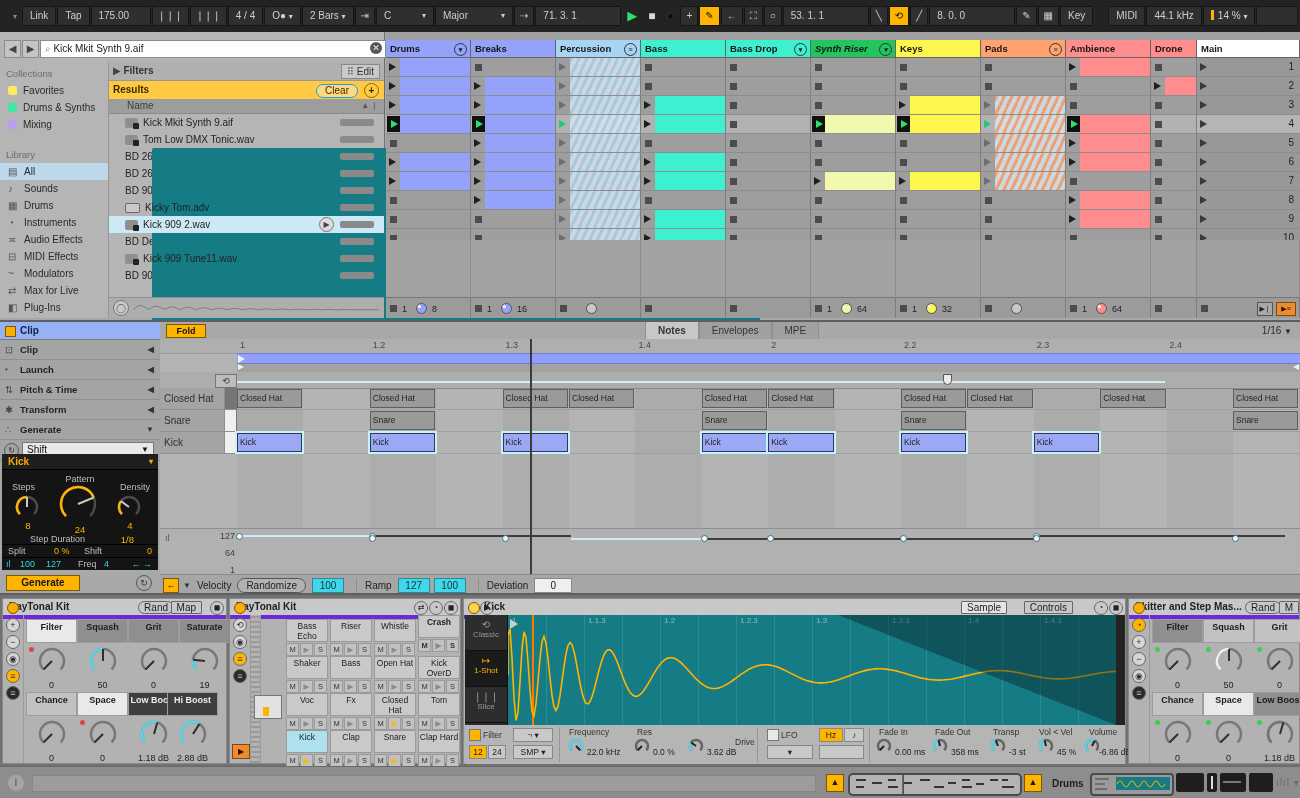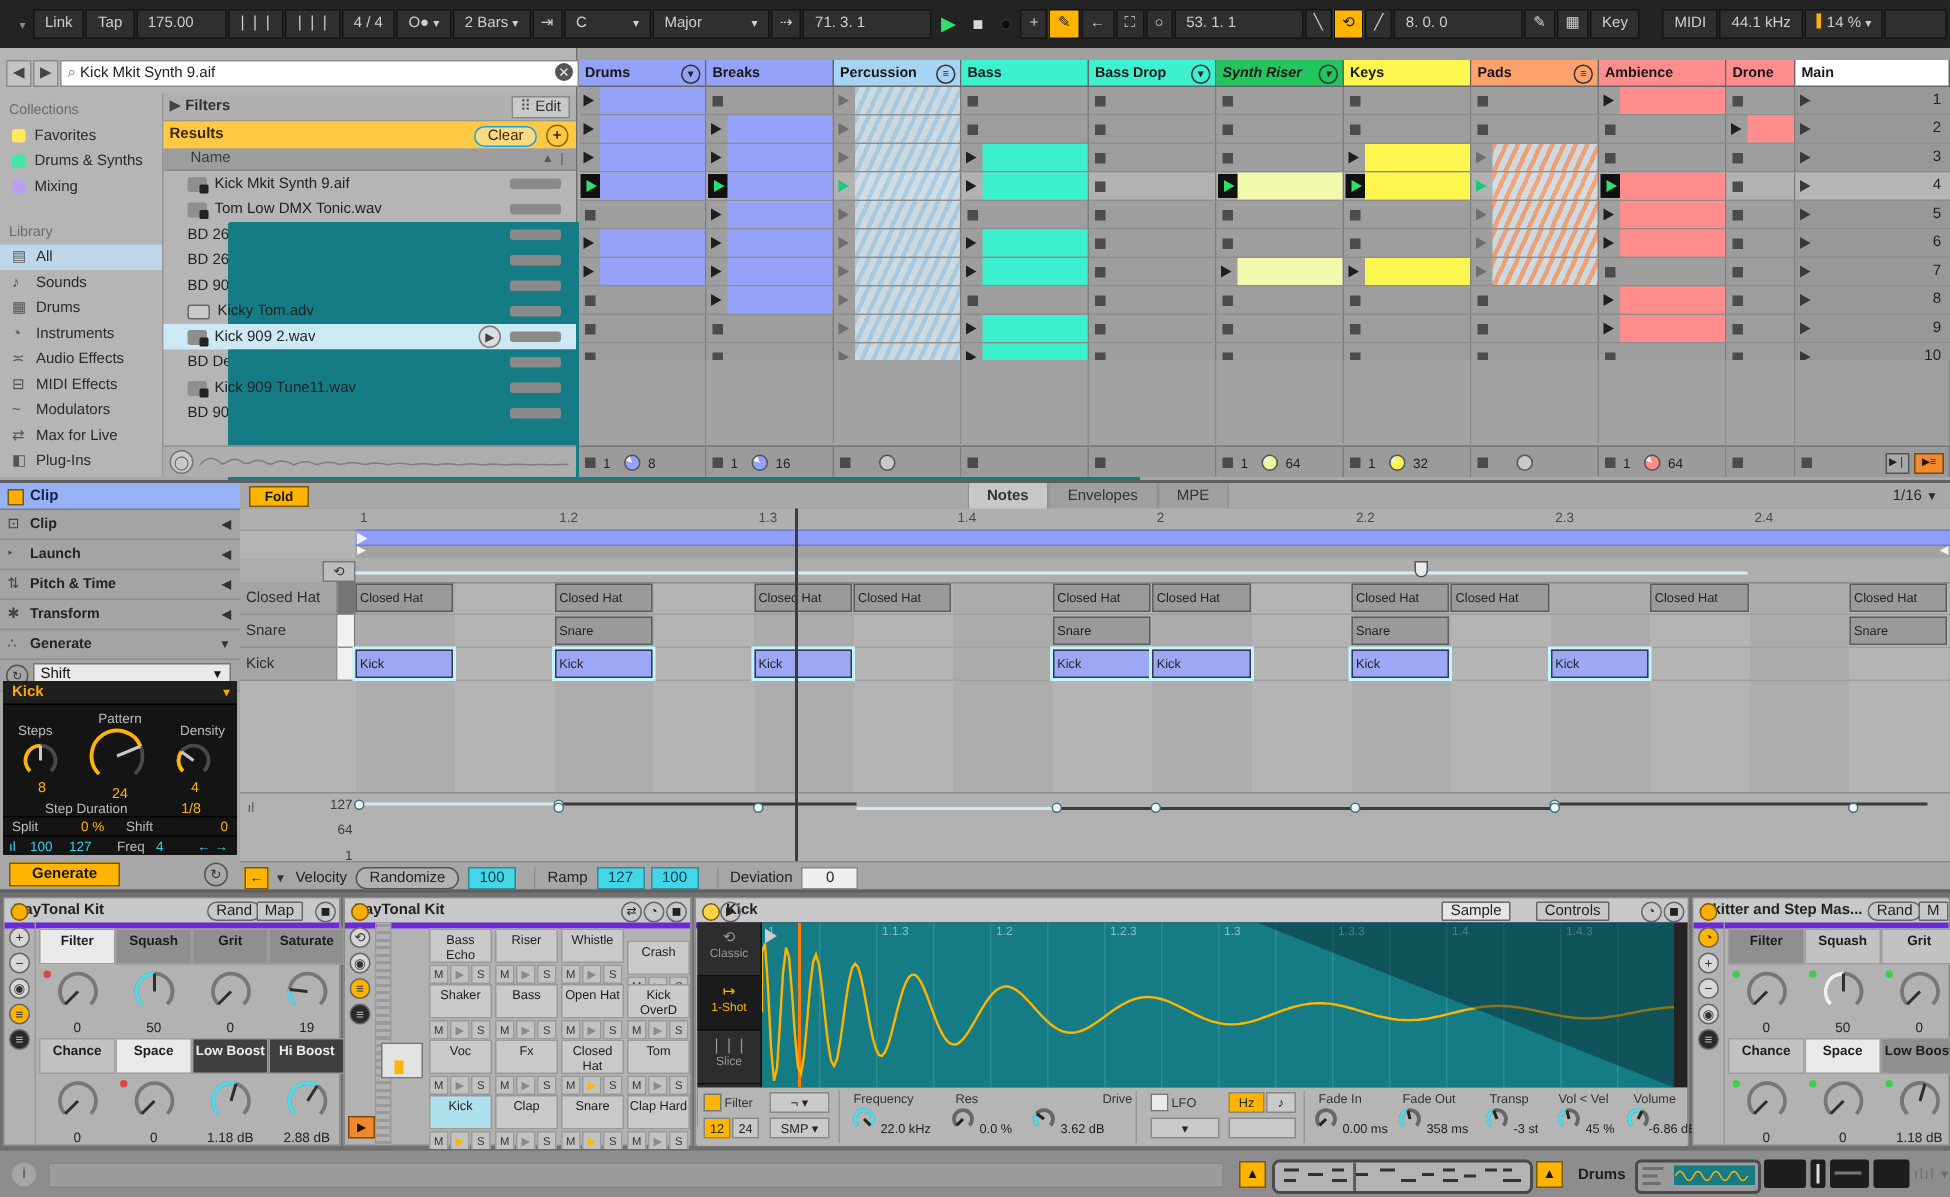--- a/index.html
+++ b/index.html
@@ -1135,21 +1135,21 @@
           </div>
           <div class="kcell" style="left: 125px; top: 93px;">
             <div class="khdr dark">Low Boost</div>
             <div class="kknob"><svg width="30" height="30" viewBox="0 0 30 30">
                 <path d="M6.5147186257614305 23.48528137423857 A12 12 0 1 1 23.485281374238582 23.48528137423856" fill="none" stroke="#777" stroke-width="2.5"></path>
                 <path d="M6.5147186257614305 23.48528137423857 A12 12 0 0 1 18.34789327247075 3.4764757718766823" fill="none" stroke="#53d8ea" stroke-width="2.5"></path>
                 <line x1="15" y1="15" x2="18.34789327247075" y2="3.4764757718766823" stroke="#2e2e2e" stroke-width="2"></line>
               </svg></div>
             <div class="kval">1.18 dB</div>
           </div>
-          <div class="kcell" style="left: 176px; top: 93px;">
+          <div class="kcell" style="left: 164px; top: 93px;">
             <div class="khdr dark">Hi Boost</div>
             <div class="kknob"><svg width="30" height="30" viewBox="0 0 30 30">
                 <path d="M6.5147186257614305 23.48528137423857 A12 12 0 1 1 23.485281374238582 23.48528137423856" fill="none" stroke="#777" stroke-width="2.5"></path>
                 <path d="M6.5147186257614305 23.48528137423857 A12 12 0 0 1 21.42992153974795 4.868064893975813" fill="none" stroke="#53d8ea" stroke-width="2.5"></path>
                 <line x1="15" y1="15" x2="21.42992153974795" y2="4.868064893975813" stroke="#2e2e2e" stroke-width="2"></line>
               </svg></div>
             <div class="kval">2.88 dB</div>
           </div>
         </div>
     </div>
@@ -1191,21 +1191,21 @@
             </div>
           </div>
           <div class="pad" style="position: absolute; left: 144px; top: 20px;">
             <div class="padname">Whistle</div>
             <div class="mps">
               <div>M</div>
               <div class="tri">▶</div>
               <div>S</div>
             </div>
           </div>
-          <div class="pad" style="position: absolute; left: 188px; top: 28px;">
+          <div class="pad" style="position: absolute; left: 188px; top: 16px; font-weight: bold;">
             <div class="padname">Crash</div>
             <div class="mps">
               <div>M</div>
               <div class="tri">▶</div>
               <div>S</div>
             </div>
           </div>
           <div class="pad" style="position: absolute; left: 56px; top: 57px;">
             <div class="padname">Shaker</div>
             <div class="mps">
@@ -1386,21 +1386,21 @@
               <path d="M4.757359312880715 13.242640687119286 A6 6 0 1 1 13.242640687119291 13.24264068711928" fill="none" stroke="#53d8ea" stroke-width="2.5"></path>
               <line x1="9" y1="9" x2="13.242640687119291" y2="13.24264068711928" stroke="#222" stroke-width="2"></line>
             </svg></span>
           <span class="ctl-v" style="left: 122px; top: 22px;">22.0 kHz</span>
           <span class="ctl-l" style="left: 172px; top: 2px;">Res</span>
           <span class="ctl-k" style="left: 168px; top: 12px;"><svg width="18" height="18" viewBox="0 0 18 18">
               <path d="M4.757359312880715 13.242640687119286 A6 6 0 1 1 13.242640687119291 13.24264068711928" fill="none" stroke="#666" stroke-width="2.5"></path>
               <line x1="9" y1="9" x2="4.757359312880715" y2="13.242640687119286" stroke="#222" stroke-width="2"></line>
             </svg></span>
           <span class="ctl-v" style="left: 188px; top: 22px;">0.0 %</span>
-          <span class="ctl-l" style="left: 226px; top: 2px; padding-left: 44px;">Drive</span>
+          <span class="ctl-l" style="left: 226px; top: 12px; padding-left: 44px;">Drive</span>
           <span class="ctl-k" style="left: 222px; top: 12px;"><svg width="18" height="18" viewBox="0 0 18 18">
               <path d="M4.757359312880715 13.242640687119286 A6 6 0 1 1 13.242640687119291 13.24264068711928" fill="none" stroke="#666" stroke-width="2.5"></path>
               <path d="M4.757359312880715 13.242640687119286 A6 6 0 0 1 4.145898033750314 5.473288486245162" fill="none" stroke="#53d8ea" stroke-width="2.5"></path>
               <line x1="9" y1="9" x2="4.145898033750314" y2="5.473288486245162" stroke="#222" stroke-width="2"></line>
             </svg></span>
           <span class="ctl-v" style="left: 242px; top: 22px;">3.62 dB</span>
           <span class="vdiv" style="left: 292px;"></span>
           <span class="cb" style="left: 302px; top: 4px;"></span>
           <span class="ctl-l" style="left: 316px; top: 5px;">LFO</span>
           <span class="smallbox" style="left: 302px; top: 20px; width: 44px;">▾</span>

